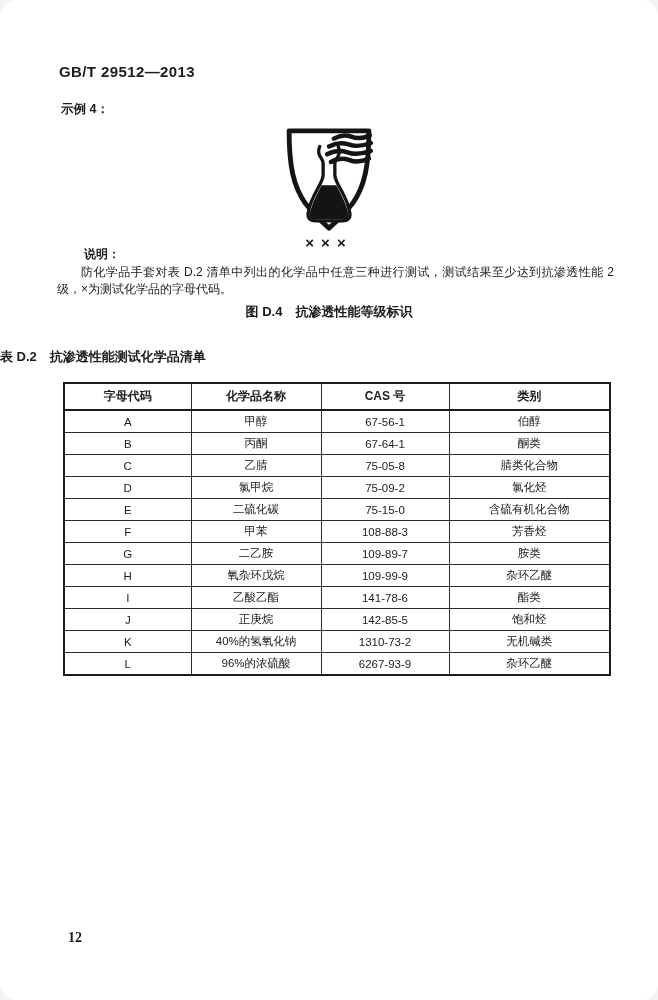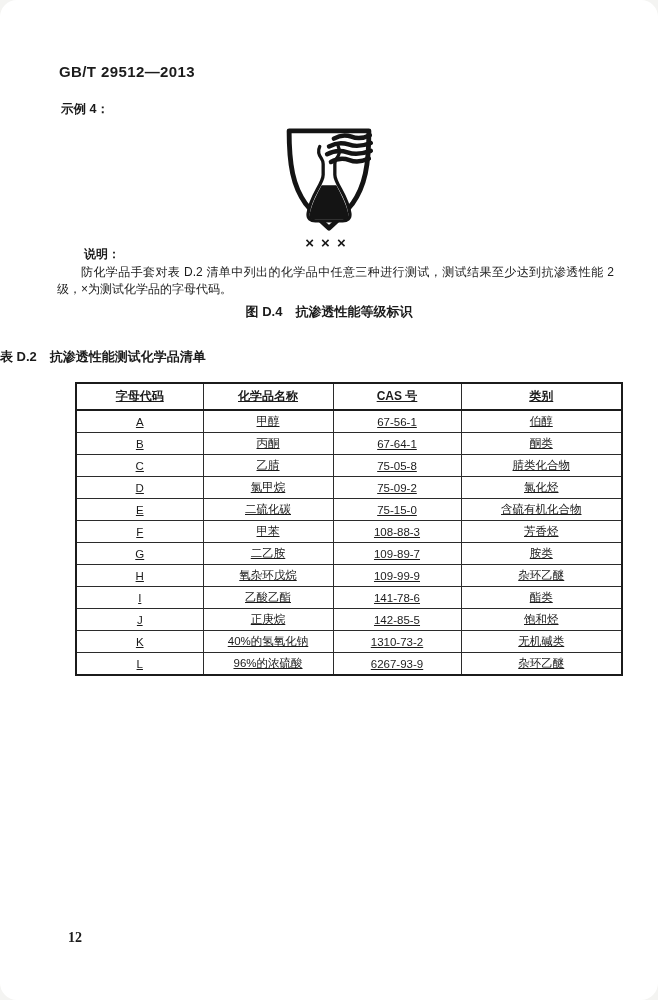--- a/index.html
+++ b/index.html
@@ -44,24 +44,23 @@
   }
   .fig-caption {
     position: absolute; left: 0; right: 0; top: 303px;
     text-align: center; font-size: 13px; font-weight: bold;
   }
   .tbl-caption {
     position: absolute; left: 0; right: 0; top: 348px;
     font-size: 13px; font-weight: bold;
   }
   table.chem-table {
-    position: absolute; left: 75px; top: 382px;
+    position: absolute; left: 63px; top: 382px;
     width: 546px; border-collapse: collapse; table-layout: fixed;
     border: 2px solid #1b1b1b;
-    text-decoration: underline;
   }
   .chem-table th, .chem-table td {
     border: 1px solid #2b2b2b;
     text-align: center; vertical-align: middle; padding: 0;
     overflow: hidden; white-space: nowrap;
   }
   .chem-table thead th {
     height: 25px; font-size: 12px; font-weight: 600;
     border-bottom: 2px solid #1b1b1b;
   }

